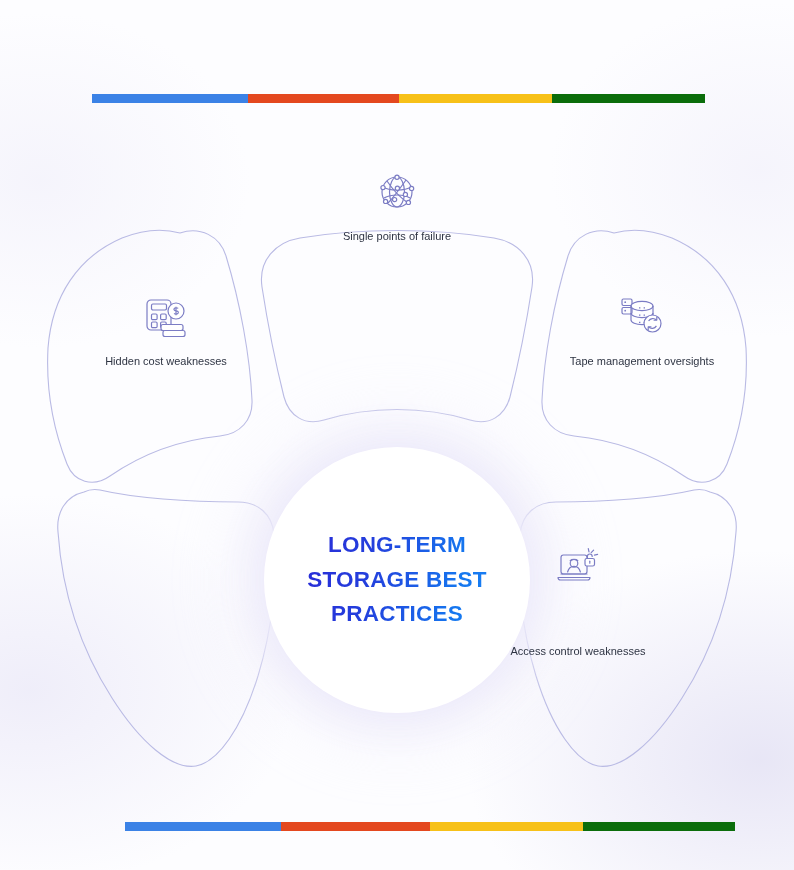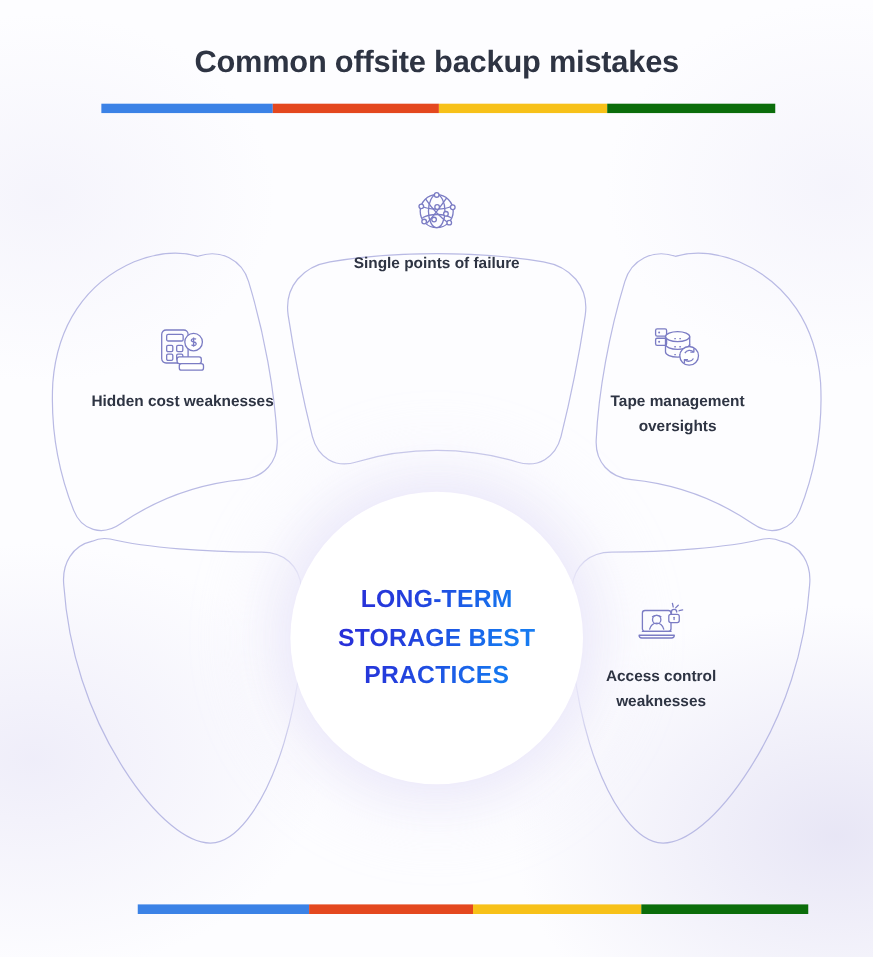--- a/index.html
+++ b/index.html
@@ -107,38 +107,37 @@
     flex-direction: column;
     align-items: center;
     text-align: center;
   }
   .petal-icon {
     display: block;
     margin-bottom: 14px;
     line-height: 0;
   }
   .petal-label {
-    font-size: 14px;
-    font-weight: 700;
+    font-size: 11px;
+    font-weight: 400;
     line-height: 1.62;
     color: #2e3443;
   }
 
   #petal-top      { left: 297px; top: 50px;  width: 200px; }
   #petal-left     { left: 78px;  top: 175px; width: 176px; }
-  #petal-right    { left: 526px; top: 175px; width: 180px; }
+  #petal-right    { left: 552px; top: 175px; width: 180px; }
   #petal-botleft  { left: 88px;  top: 425px; width: 180px; }
-  #petal-botright { left: 511px; top: 425px; width: 180px; }
+  #petal-botright { left: 488px; top: 425px; width: 180px; gap: 40px; }
 </style>
 </head>
 <body>
 
 <div id="page">
 
-  <div id="title">Common offsite backup mistakes</div>
 
   <div id="accent-bar-top" class="accent-bar">
     <div class="accent-seg" style="background: rgb(59, 130, 230); flex: 25.5 1 0%;"></div>
     <div class="accent-seg" style="background: rgb(228, 72, 31); flex: 24.5 1 0%;"></div>
     <div class="accent-seg" style="background: rgb(247, 193, 25); flex: 25 1 0%;"></div>
     <div class="accent-seg" style="background: rgb(11, 109, 11); flex: 25 1 0%;"></div>
   </div>
 
   <div id="diagram">
 

